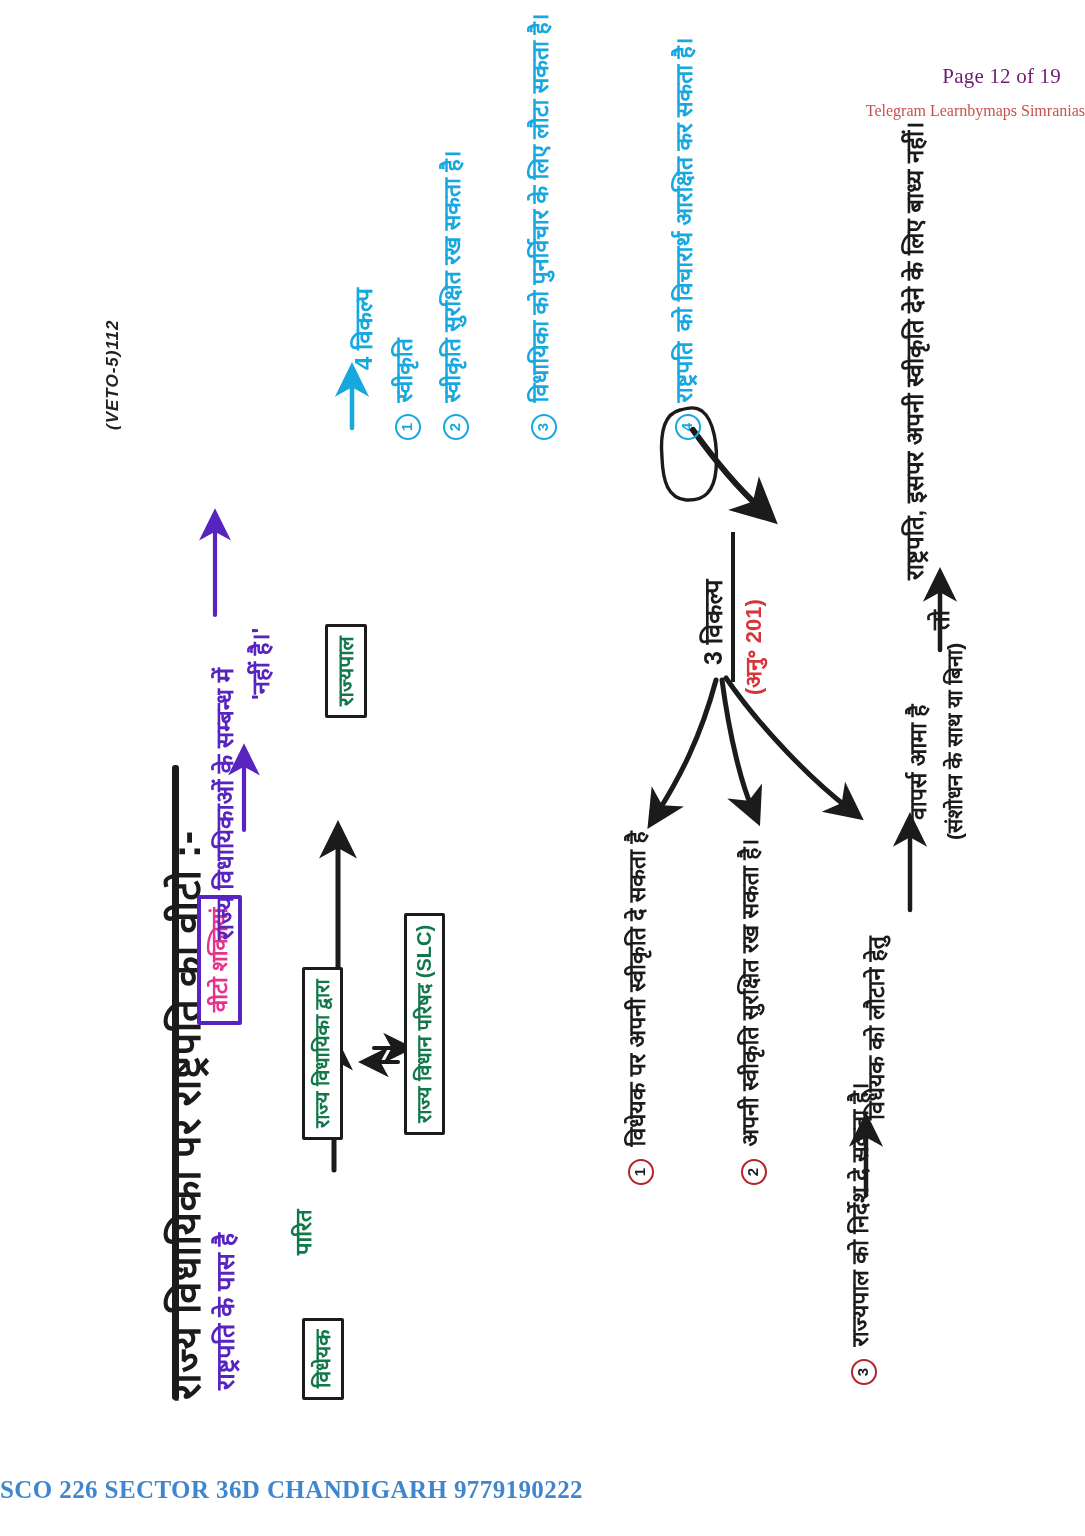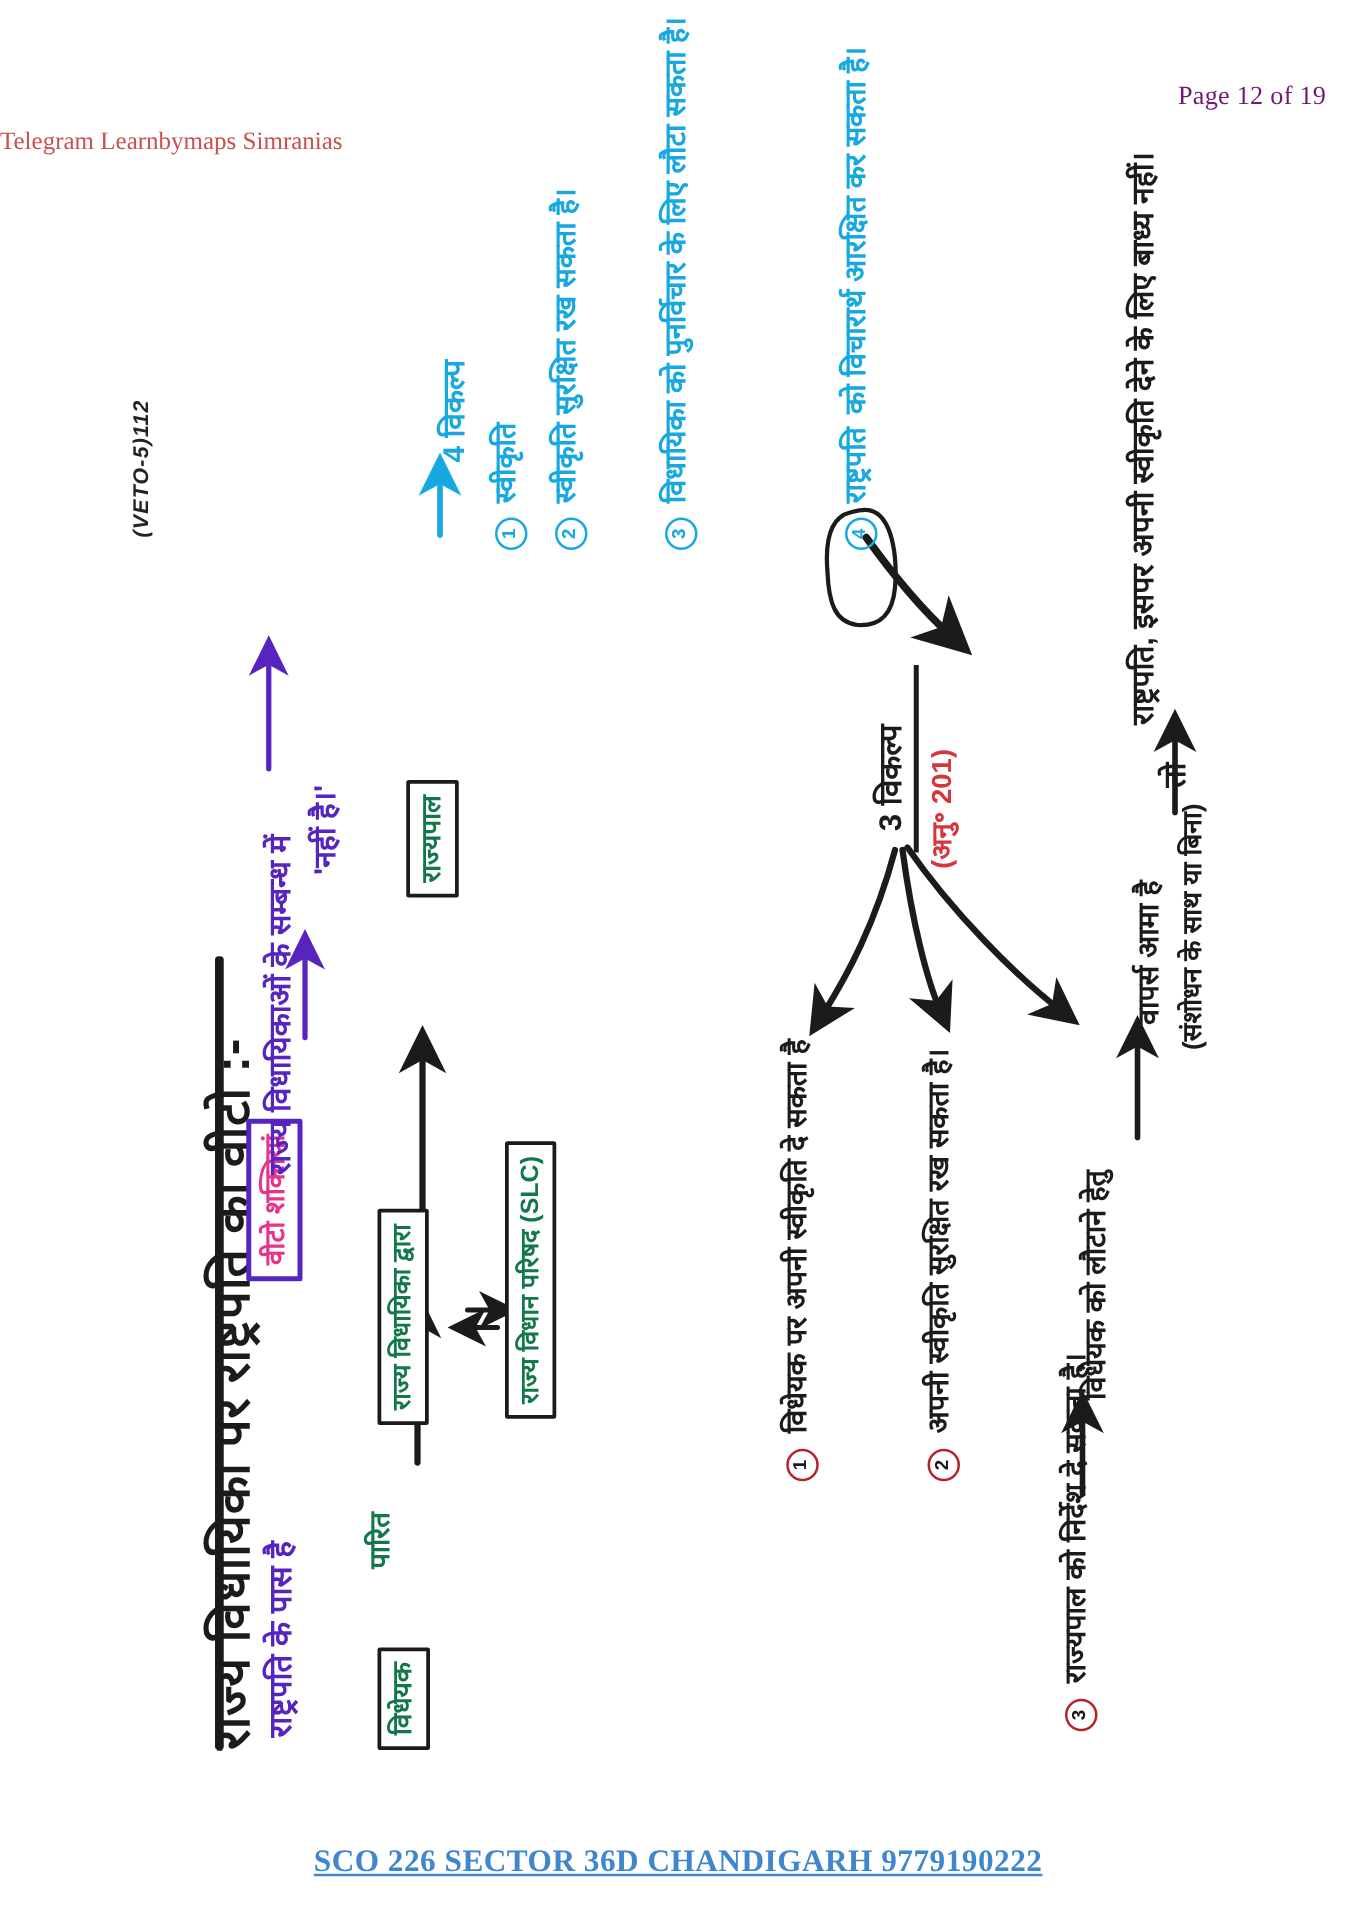--- a/index.html
+++ b/index.html
@@ -40,37 +40,35 @@
     font-weight: 700;
     letter-spacing: .6px;
     color: #cf4440;
     font-family: "Liberation Serif", serif;
   }
   .academy-sub {
     position: absolute;
     top: 102px;
     left: 0;
     width: 1085px;
-    text-align: left;
-    font-size: 20px;
+    text-align: right;
+    font-size: 16px;
     color: #c9504c;
     font-family: "Liberation Serif", serif;
   }
   .footer {
     position: absolute;
     bottom: 32px;
     left: 0;
     width: 1085px;
-    text-align: center;
     font-size: 25px;
     font-weight: 700;
     color: #3f86cd;
     letter-spacing: .4px;
     font-family: "Liberation Serif", serif;
-    text-decoration: underline;
   }
 
   
   #canvas {
     position: absolute;
     left: 0;
     top: 140px;
     width: 1085px;
     height: 1300px;
   }

